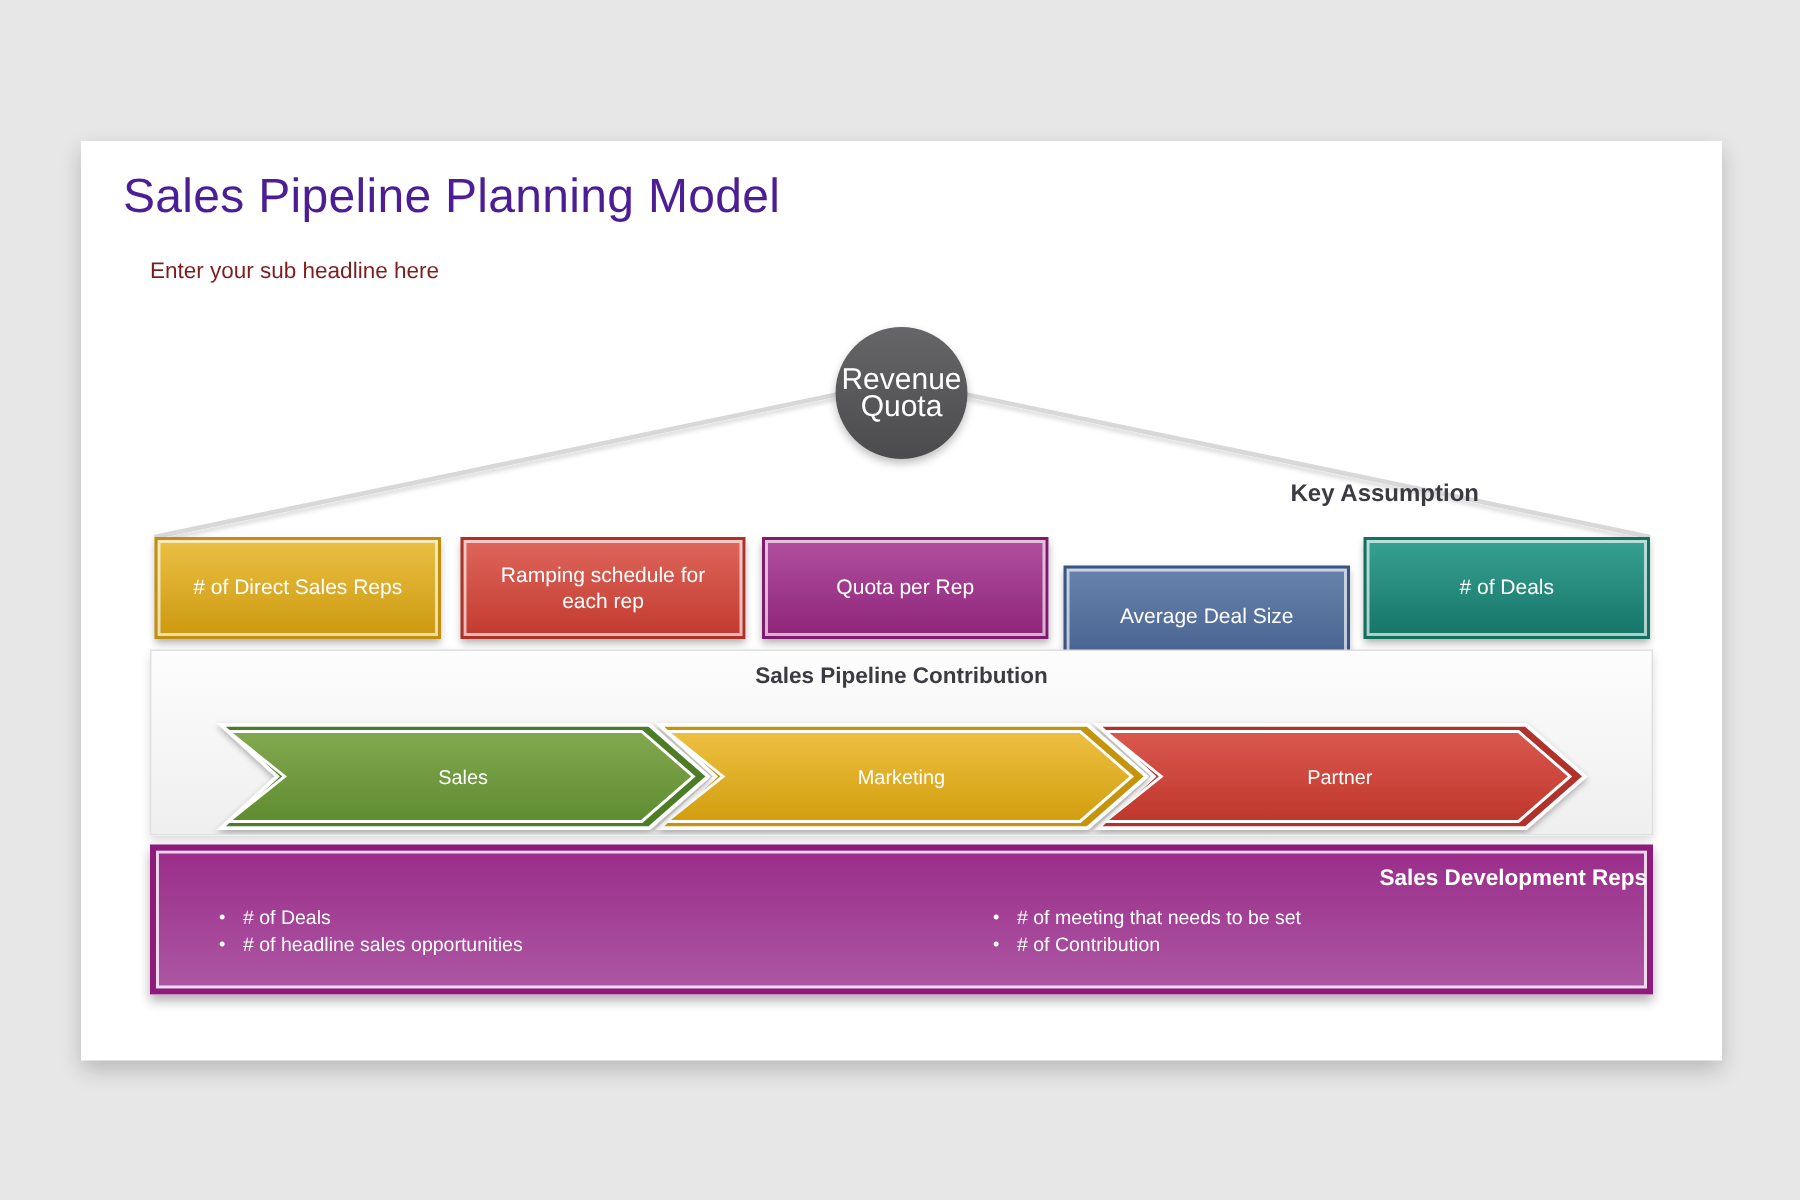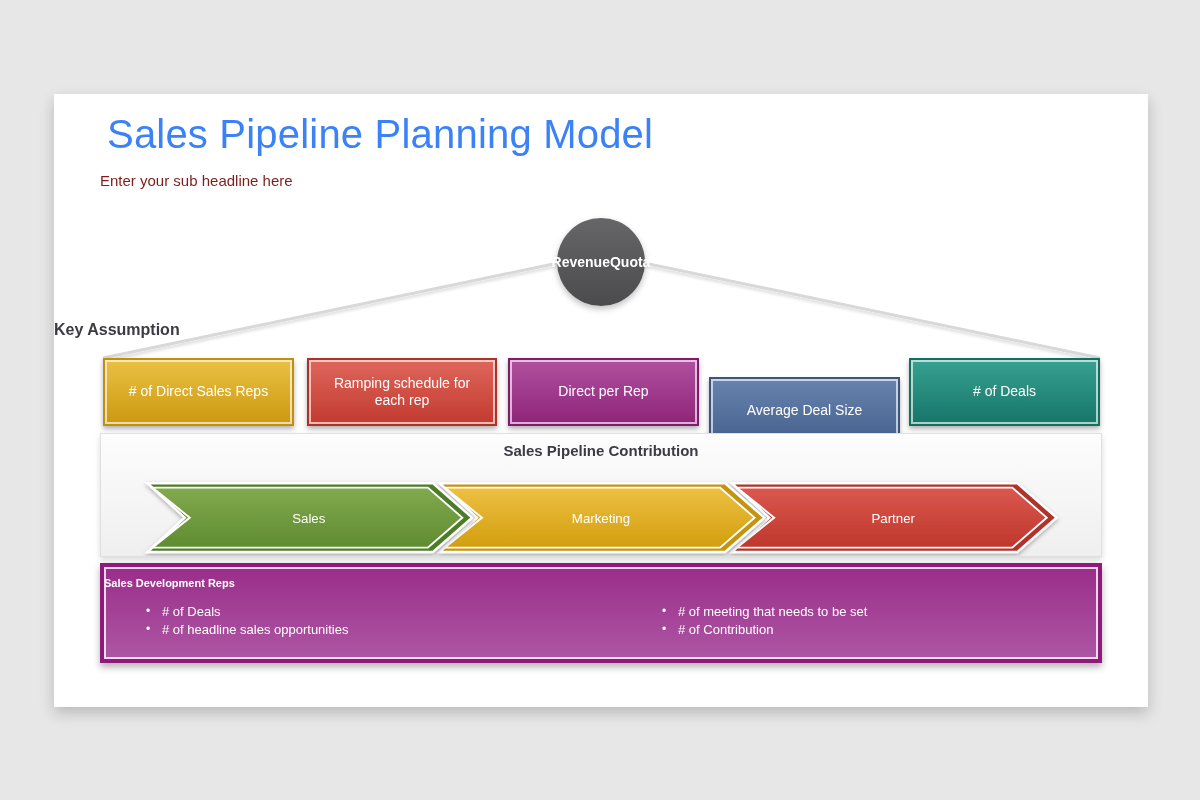--- a/index.html
+++ b/index.html
@@ -2,32 +2,32 @@
 <html><head>
 <meta charset="utf-8">
 <style>
   * { margin:0; padding:0; box-sizing:border-box; }
   html,body { width:1200px; height:800px; }
   body { font-family:"Liberation Sans", sans-serif; }
   .stage { position:relative; width:1200px; height:800px; background:#e8e7e8; overflow:hidden; }
   .slide { position:absolute; left:54px; top:94px; width:1094px; height:613px; background:#ffffff;
            box-shadow:0 6px 14px rgba(0,0,0,0.20); }
 
-  .title { position:absolute; left:53px; top:18px; font-size:40px; font-weight:400; color:#3b82f6; letter-spacing:0.2px; }
+  .title { position:absolute; left:28px; top:18px; font-size:32px; font-weight:400; color:#4c1d95; letter-spacing:0.2px; }
   .subtitle { position:absolute; left:46px; top:78px; font-size:15px; font-weight:400; color:#7f1d1d; }
 
   .roof { position:absolute; left:0; top:0; width:1094px; height:613px; }
 
   .circle { position:absolute; left:503px; top:124px; width:88px; height:88px; border-radius:50%;
             background:linear-gradient(180deg,#666668,#4b4b4d);
-            display:flex; flex-direction:row; align-items:center; justify-content:center;
-            color:#fff; font-weight:700; font-size:14px; line-height:18px; text-align:center;
+            display:flex; flex-direction:column; align-items:center; justify-content:center;
+            color:#fff; font-weight:400; font-size:20px; line-height:18px; text-align:center;
             box-shadow:0 3px 6px rgba(0,0,0,0.25); }
 
-  .key-assumption { position:absolute; left:0; top:227px; width:932px; text-align:left;
+  .key-assumption { position:absolute; left:0; top:227px; width:932px; text-align:right;
                     font-size:16px; font-weight:700; color:#3b3b43; }
 
   .box { position:absolute; top:264px; height:68px; border:2px solid; display:flex; align-items:center;
          justify-content:center; text-align:center; color:#ffffff; font-size:14px; line-height:1.25;
          padding:0 12px;
          box-shadow: inset 0 0 0 2px rgba(255,255,255,0.65), 0 3px 5px rgba(0,0,0,0.30); }
   .box1 { left:49px;  width:191px; background:linear-gradient(180deg,#eac044,#cc990f); border-color:#c18f0b;text-align:right; }
   .box2 { left:253px; width:190px; background:linear-gradient(180deg,#df665c,#c23a2f); border-color:#ae3127; }
   .box3 { left:454px; width:191px; background:linear-gradient(180deg,#b1509f,#8e2479); border-color:#7f1a6e; }
   .box4 { left:655px; width:191px; background:linear-gradient(180deg,#6983af,#45608c); border-color:#3a5580;margin-top:19px; }
@@ -37,22 +37,22 @@
            background:linear-gradient(180deg,#fdfdfd,#efefef); border:1px solid #e0e0e0;
            box-shadow:0 3px 6px rgba(0,0,0,0.15); }
   .panel-title { position:absolute; left:0; top:8px; width:100%; text-align:center;
                  font-size:15px; font-weight:700; color:#3b3b43; }
   .arrows { position:absolute; left:0; top:0; width:1000px; height:122px; }
   .arrow-label { fill:#ffffff; font-size:13.5px; font-family:"Liberation Sans",sans-serif; }
 
   .sdr { position:absolute; left:46px; top:469px; width:1002px; height:100px;
          border:4px solid #8e1a7b; background:linear-gradient(180deg,#9a2d8a,#ad57a3);
          box-shadow: inset 0 0 0 2px rgba(255,255,255,0.80), 0 4px 7px rgba(0,0,0,0.30); }
-  .sdr-title { position:absolute; left:0; top:10px; width:100%; text-align:left;
-               font-size:11px; font-weight:700; color:#ffffff; }
+  .sdr-title { position:absolute; left:0; top:10px; width:100%; text-align:right;
+               font-size:15px; font-weight:700; color:#ffffff; }
   .bullets { position:absolute; top:36px; color:#ffffff; font-size:13px; line-height:17.5px; }
   .bullets-left  { left:42px; }
   .bullets-right { left:558px; }
   .bullet-item { display:flex; }
   .dot { width:16px; font-size:12px; }
 </style>
 </head>
 <body>
 
 <div class="stage">
@@ -77,21 +77,21 @@
 
     <div class="key-assumption">Key Assumption</div>
 
     <div class="box box1">
       <span># of Direct Sales Reps</span>
     </div>
     <div class="box box2">
       <span>Ramping schedule for each rep</span>
     </div>
     <div class="box box3">
-      <span>Direct per Rep</span>
+      <span>Quota per Rep</span>
     </div>
     <div class="box box4">
       <span>Average Deal Size</span>
     </div>
     <div class="box box5">
       <span># of Deals</span>
     </div>
 
     <div class="panel">
       <div class="panel-title">Sales Pipeline Contribution</div>

